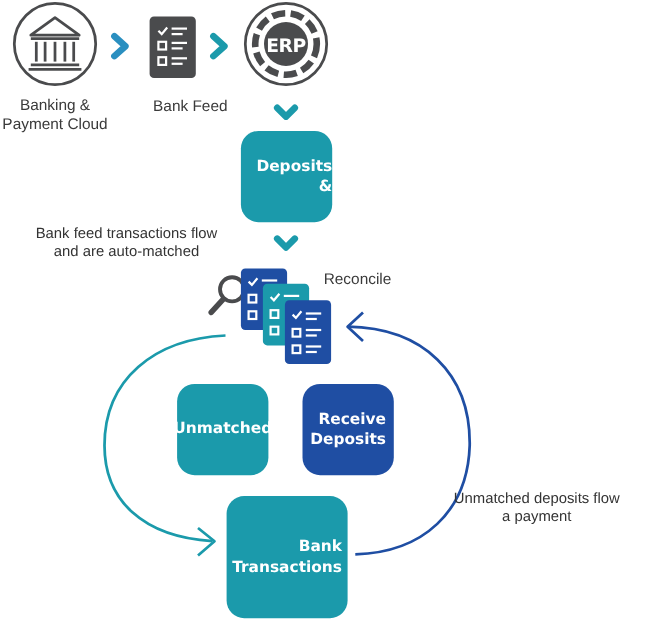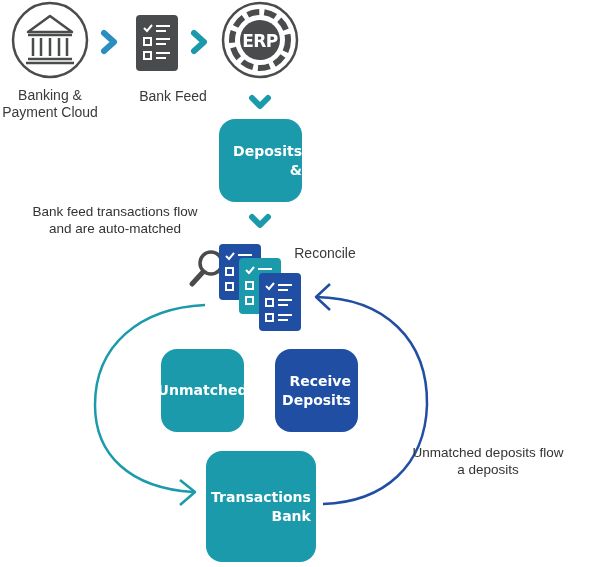--- a/index.html
+++ b/index.html
@@ -119,26 +119,26 @@
 
 <div class="box navy" style="left:275px; top:349px; width:83px; height:83px;">
   <div>
     <div>Receive</div>
     <div>Deposits</div>
   </div>
 </div>
 
 <div class="box teal" style="left:206px; top:451px; width:110px; height:111px;">
   <div>
+    <div>Bank</div>
     <div>Transactions</div>
-    <div>Bank</div>
   </div>
 </div>
 
 <div class="abs note" style="left:22px; top:203px; width:186px;">
   <div>Bank feed transactions flow</div>
   <div>and are auto-matched</div>
 </div>
 
 <div class="abs note" style="left:400px; top:444px; width:176px;">
   <div>Unmatched deposits flow</div>
-  <div>a deposits</div>
+  <div>a payment</div>
 </div>
 
 </body></html>

